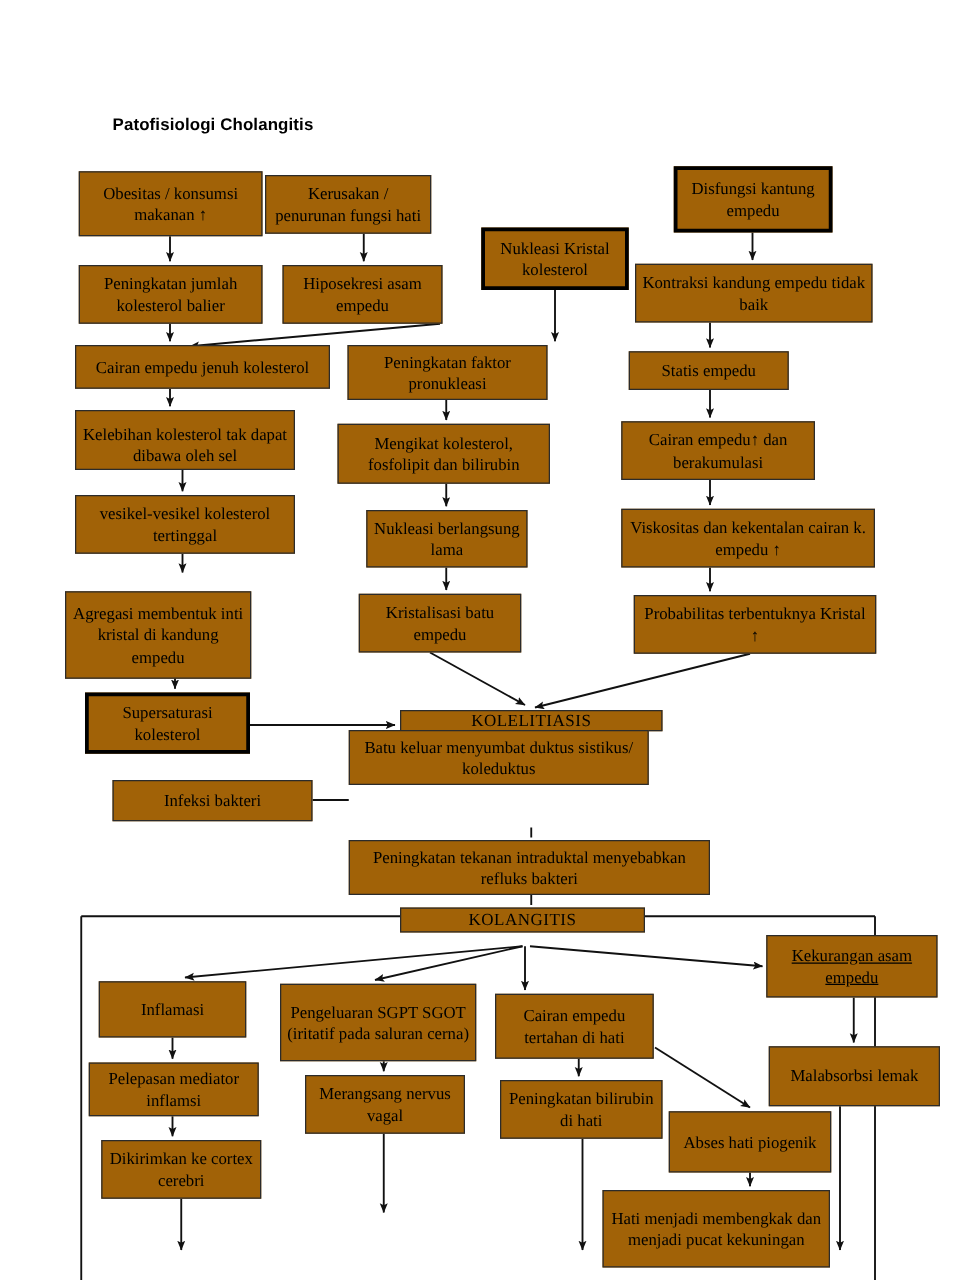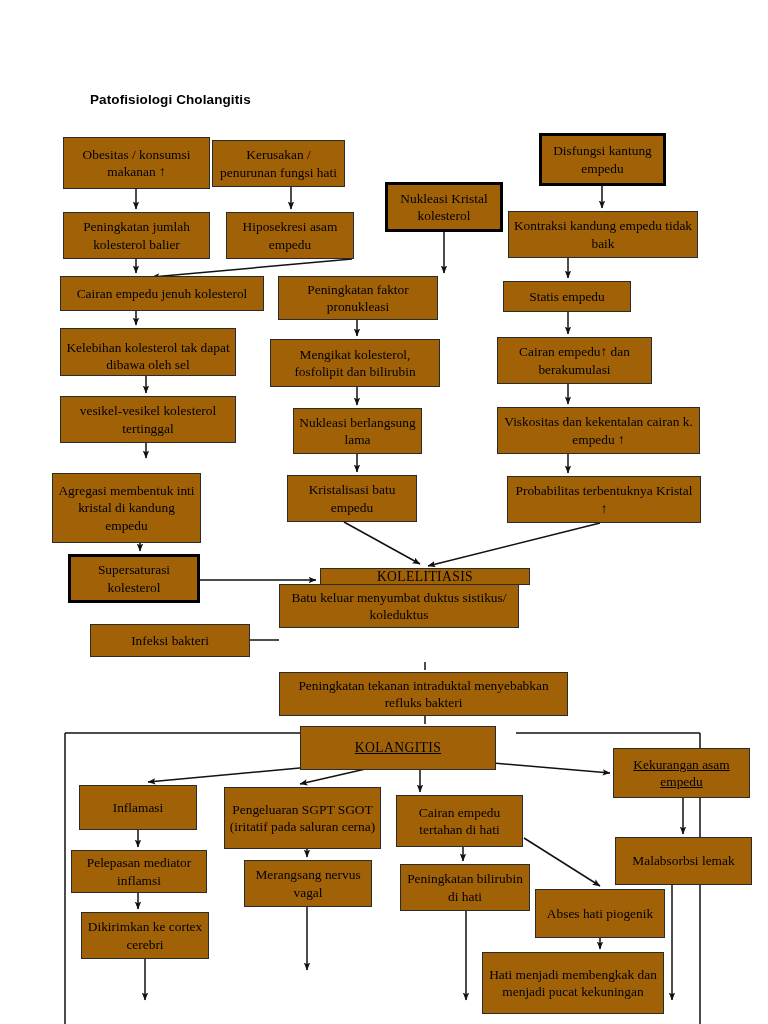--- a/index.html
+++ b/index.html
@@ -171,21 +171,21 @@
       </div>
       <div class="node" style="left: 90px; top: 624px; width: 160px; height: 33px;">
         <span>Infeksi bakteri</span>
       </div>
       <div class="node" style="left: 279px; top: 584px; width: 240px; height: 44px; justify-content: flex-end;">
         <span>Batu keluar menyumbat duktus sistikus/ koleduktus</span>
       </div>
       <div class="node" style="left: 279px; top: 672px; width: 289px; height: 44px;">
         <span>Peningkatan tekanan intraduktal menyebabkan refluks bakteri</span>
       </div>
-      <div class="node caps" style="left: 300px; top: 726px; width: 196px; height: 44px; text-decoration: underline;">
+      <div class="node caps" style="left: 320px; top: 726px; width: 196px; height: 20px;">
         <span>KOLANGITIS</span>
       </div>
       <div class="node" style="left: 613px; top: 748px; width: 137px; height: 50px; text-decoration: underline;">
         <span>Kekurangan asam empedu</span>
       </div>
       <div class="node" style="left: 79px; top: 785px; width: 118px; height: 45px;">
         <span>Inflamasi</span>
       </div>
       <div class="node" style="left: 224px; top: 787px; width: 157px; height: 62px;">
         <span>Pengeluaran SGPT SGOT (iritatif pada saluran cerna)</span>

